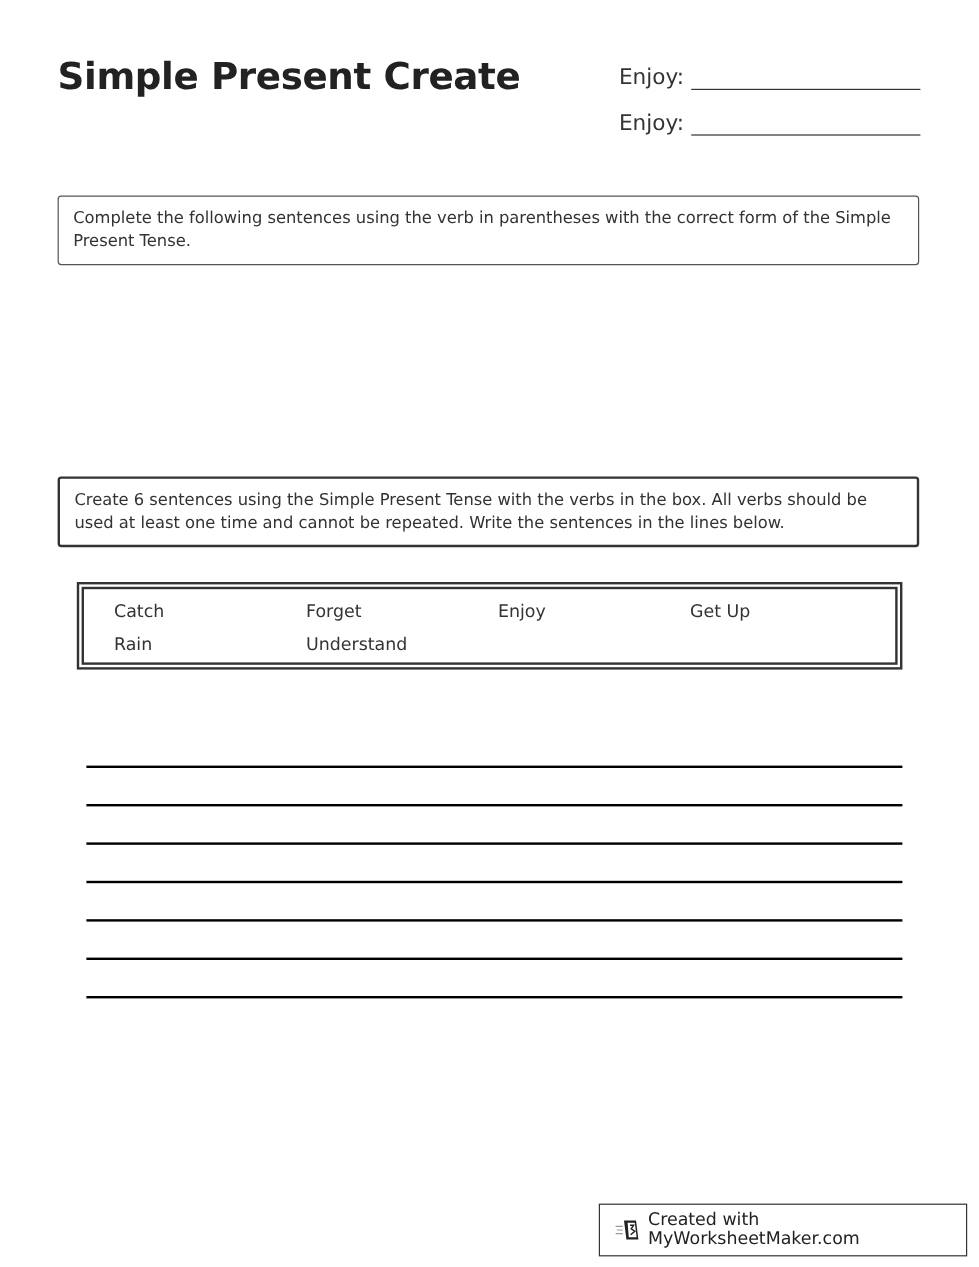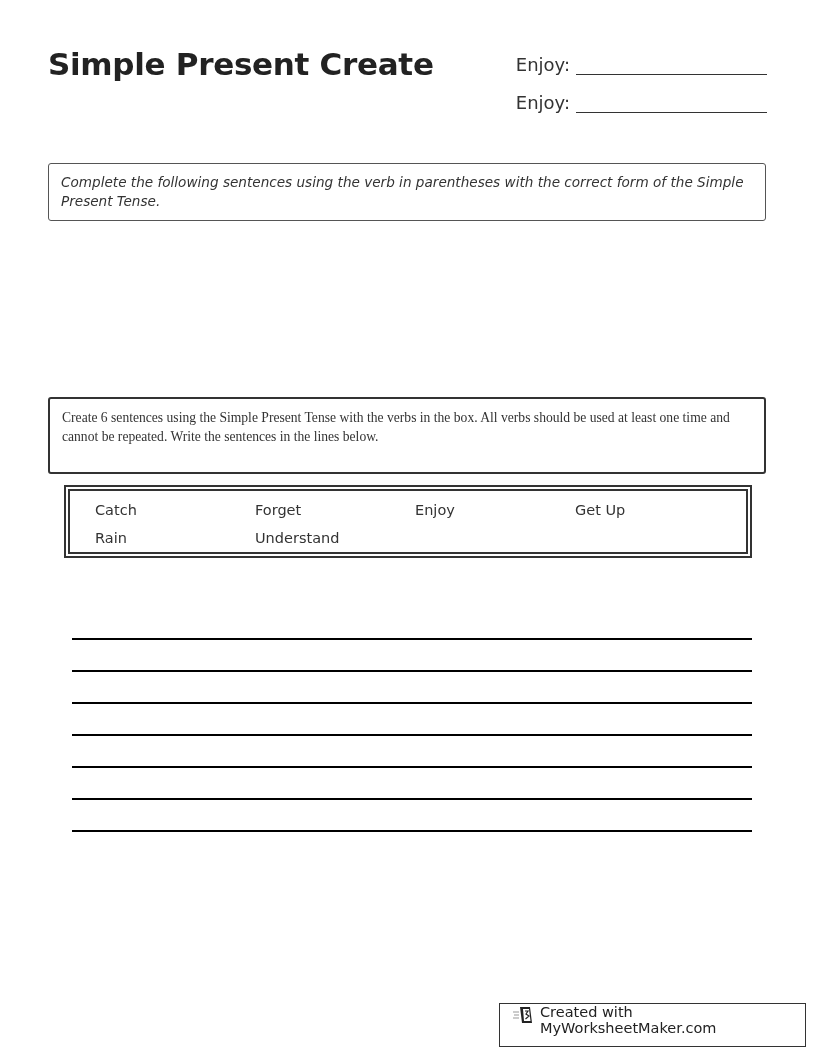--- a/index.html
+++ b/index.html
@@ -7,40 +7,40 @@
     .title { position: absolute; left: 48px; top: 46px; font-family: "DejaVu Sans", sans-serif; font-weight: bold; font-size: 31px; color: #222; letter-spacing: -0.3px; }
     .field { position: absolute; display: flex; align-items: flex-end; }
     .field-label { font-size: 18px; color: #333; text-align: right; width: 70px; margin-right: 6px; }
     .field-line { width: 191px; border-bottom: 1px solid #333; height: 22px; }
     .instr { position: absolute; left: 48px; width: 718px; border: 1px solid #555; border-radius: 3px; box-sizing: border-box; padding: 9px 12px; font-size: 13.6px; line-height: 19px; color: #333; }
     .instr.thick { border: 2px solid #333; }
     .wordbox { position: absolute; left: 64px; top: 485px; width: 688px; height: 73px; border: 2px solid #333; box-sizing: border-box; padding: 2px; }
     .wordbox-inner { border: 2px solid #333; height: 100%; box-sizing: border-box; position: relative; padding-left: 44px; }
     .word { position: absolute; font-size: 14.5px; color: #333; }
     .wline { position: absolute; left: 72px; width: 680px; height: 2px; background: #000; }
-    .footer { position: absolute; left: 499px; top: 1003px; width: 307px; height: 44px; border: 1px solid #333; box-sizing: border-box; display: flex; align-items: flex-start; padding-left: 12px; }
+    .footer { position: absolute; left: 499px; top: 1003px; width: 307px; height: 44px; border: 1px solid #333; box-sizing: border-box; display: flex; align-items: center; padding-left: 12px; }
     .footer-text { font-size: 14.5px; color: #222; margin-left: 6px; }
   </style>
 </head>
 <body>
 
 <div class="title">Simple Present Create</div>
 
 <div class="field" style="left:500px; top:52px;">
   <span class="field-label">Enjoy:</span>
   <span class="field-line"></span>
 </div>
 <div class="field" style="left:500px; top:90px;">
   <span class="field-label">Enjoy:</span>
   <span class="field-line"></span>
 </div>
 
-<div class="instr" style="top:163px; height:58px;font-style:italic;">Complete the following sentences using the verb in parentheses with the correct form of the Simple Present Tense.</div>
+<div class="instr" style="top:163px; height:58px;">Complete the following sentences using the verb in parentheses with the correct form of the Simple Present Tense.</div>
 
-<div class="instr thick" style="top:397px; height:77px;font-family:Liberation Serif, serif;">Create 6 sentences using the Simple Present Tense with the verbs in the box. All verbs should be used at least one time and cannot be repeated. Write the sentences in the lines below.</div>
+<div class="instr thick" style="top:397px; height:59px;">Create 6 sentences using the Simple Present Tense with the verbs in the box. All verbs should be used at least one time and cannot be repeated. Write the sentences in the lines below.</div>
 
 <div class="wordbox">
   <div class="wordbox-inner">
     <span class="word" style="left:25px; top:11px;">Catch</span>
     <span class="word" style="left:185px; top:11px;">Forget</span>
     <span class="word" style="left:345px; top:11px;">Enjoy</span>
     <span class="word" style="left:505px; top:11px;">Get Up</span>
     <span class="word" style="left:25px; top:39px;">Rain</span>
     <span class="word" style="left:185px; top:39px;">Understand</span>
   </div>

